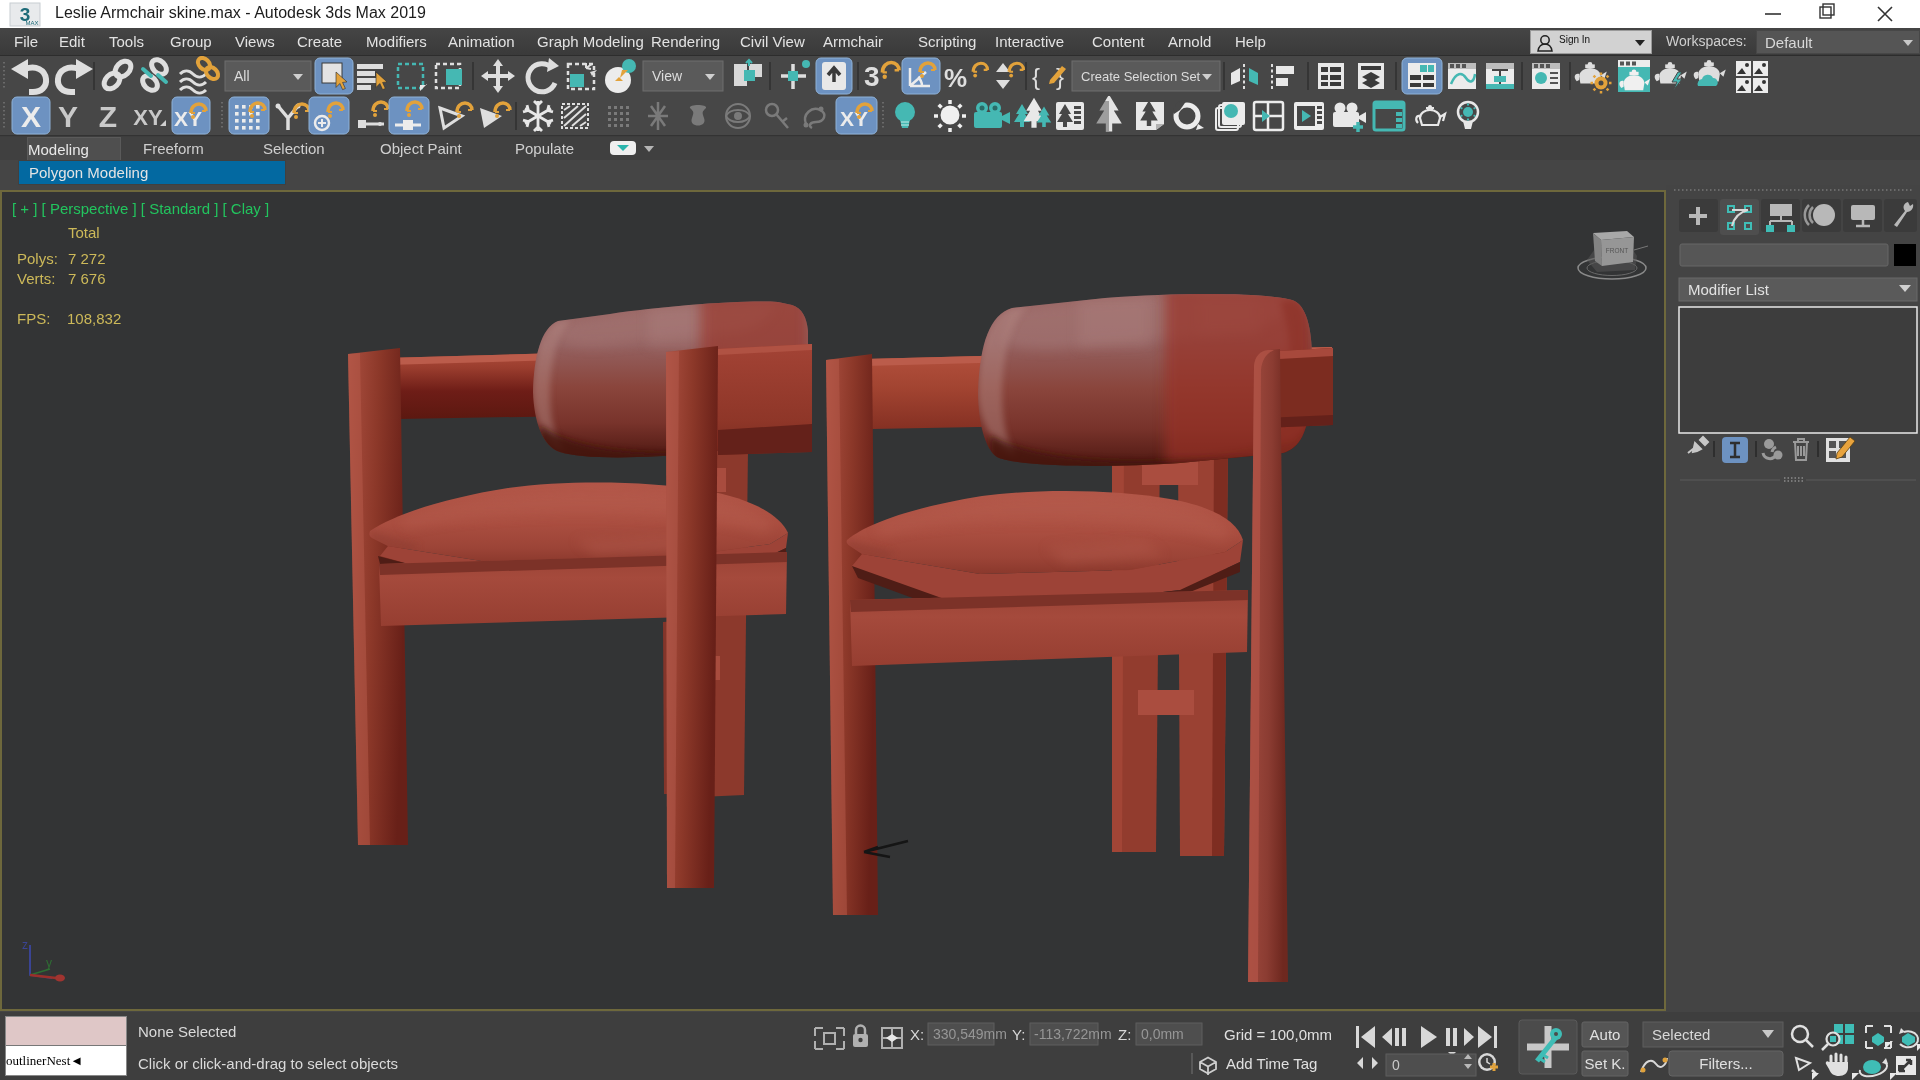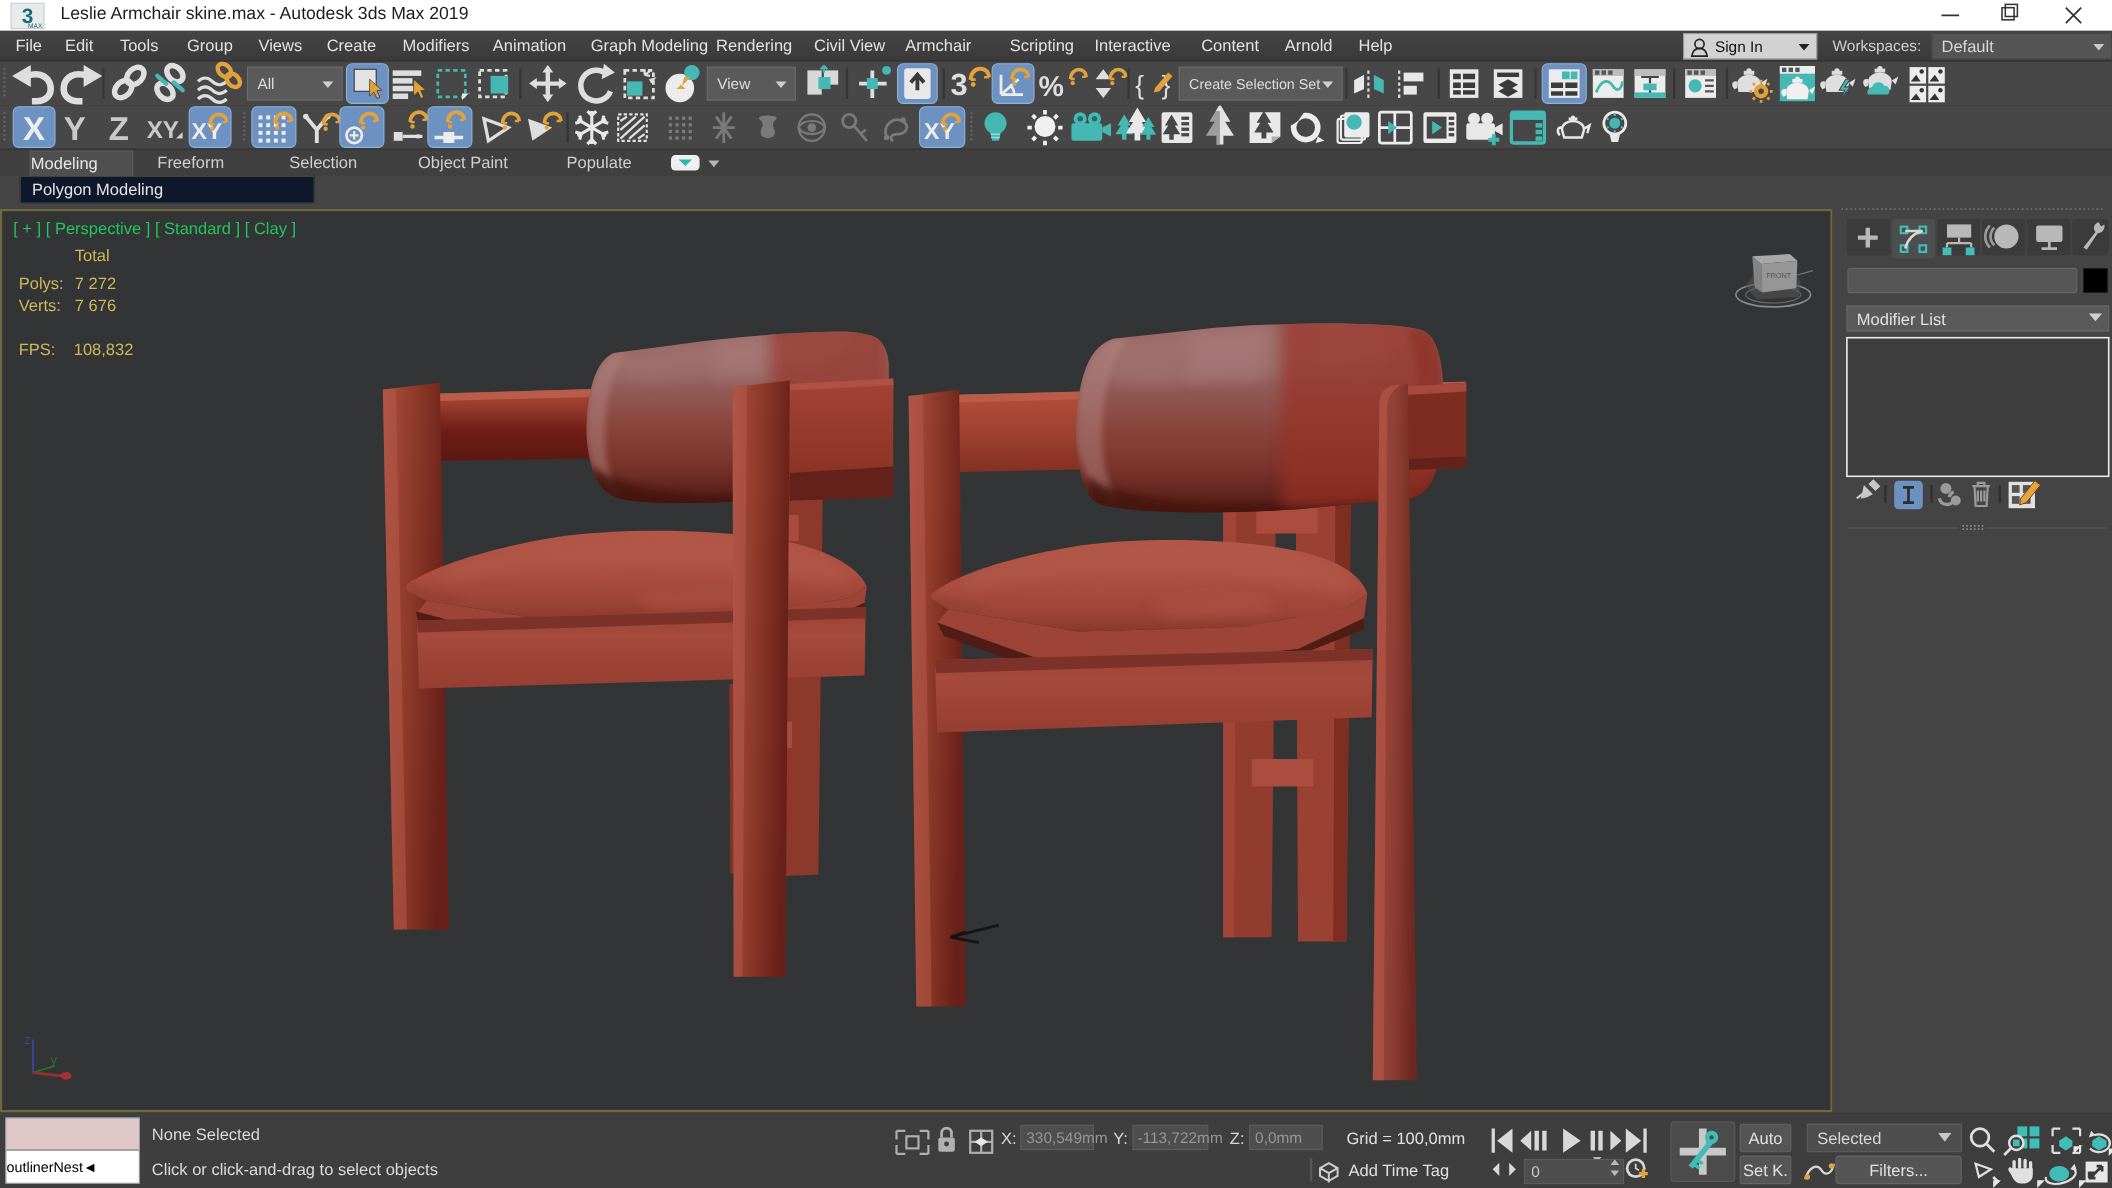--- a/index.html
+++ b/index.html
@@ -7,30 +7,30 @@
 #titlebar{position:absolute;left:0;top:0;width:1920px;height:28px;background:#ffffff;color:#111}
 #titletext{position:absolute;left:55px;top:4px;font-size:16px;color:#1c1c1c}
 #menubar{position:absolute;left:0;top:28px;width:1920px;height:28px;background:linear-gradient(#454545,#3a3a3a);border-bottom:1px solid #2d2d2d}
 .menuitem{position:absolute;top:5px;font-size:15px;color:#e2e2e2}
 #tb1{position:absolute;left:0;top:56px;width:1920px;height:40px;background:#474747}
 #tb2{position:absolute;left:0;top:96px;width:1920px;height:40px;background:#474747;border-bottom:1px solid #333}
 #ribbontabs{position:absolute;left:0;top:137px;width:1920px;height:23px;background:#404040}
 .rtab{position:absolute;top:0;height:23px;font-size:15px;color:#cfcfcf;text-align:left;line-height:23px}
 .rtab.active{background:#4f4f4f;border:1px solid #5a5a5a;border-bottom:none;color:#e8e8e8}
 #polybar{position:absolute;left:0;top:160px;width:1920px;height:25px;background:#454545}
-#polybtn{position:absolute;left:18px;top:0px;width:268px;height:25px;background:#0f172a;border:1px solid #404040;color:#e4e4e4;font-size:15px;line-height:24px;padding-left:10px}
+#polybtn{position:absolute;left:18px;top:0px;width:268px;height:25px;background:#0369a1;border:1px solid #404040;color:#e4e4e4;font-size:15px;line-height:24px;padding-left:10px}
 #mainarea{position:absolute;left:0;top:185px;width:1920px;height:827px;background:#454545}
 #viewport{position:absolute;left:0;top:5px;width:1666px;height:821px;background:#333435;border:2px solid #6e683c}
 #vplabel{position:absolute;left:10px;top:8px;font-size:15px;color:#22c55e}
 .stat{position:absolute;font-size:15px;color:#cdb959}
 #rightpanel{position:absolute;left:1666px;top:0px;width:254px;height:827px;background:#444444}
 #statusbar{position:absolute;left:0;top:1012px;width:1920px;height:68px;background:#3e3e3e}
 #mels{position:absolute;left:5px;top:4px;width:122px;height:60px;border:1px solid #888;background:#fff}
 #melstop{position:absolute;left:0;top:0;width:120px;height:29px;background:#dfc7c7;border-bottom:1px solid #777}
-#melsbot{position:absolute;left:0;top:30px;width:120px;height:28px;background:#fff;color:#000;font-family:Liberation Sans, sans-serif;font-size:13px;line-height:28px}
+#melsbot{position:absolute;left:0;top:30px;width:120px;height:28px;background:#fff;color:#000;font-family:Liberation Serif, serif;font-size:13px;line-height:28px}
 .sbtext{position:absolute;font-size:15px;color:#dadada}
 </style>
 </head>
 <body>
 <div id="titlebar">
   <svg width="46" height="28" style="position:absolute;left:8px;top:1px">
     <rect x="2" y="2" width="30" height="23" fill="#e8eaec"></rect>
     <rect x="2" y="2" width="30" height="23" fill="none" stroke="#c8cdd2" stroke-width="1"></rect>
     <text x="17" y="20" font-family="Liberation Sans" font-size="19" font-weight="bold" fill="#1d6b78" text-anchor="middle">3</text>
     <text x="24" y="24" font-family="Liberation Sans" font-size="6" fill="#1d6b78" text-anchor="middle">MAX</text>
@@ -59,21 +59,21 @@
   <div class="menuitem" style="left:918px">Scripting</div>
   <div class="menuitem" style="left:995px">Interactive</div>
   <div class="menuitem" style="left:1092px">Content</div>
   <div class="menuitem" style="left:1168px">Arnold</div>
   <div class="menuitem" style="left:1235px">Help</div>
   <div style="position:absolute;left:1530px;top:2px;width:122px;height:24px;background:#d2d2d2;border:1px solid #9a9a9a">
     <svg width="20" height="20" style="position:absolute;left:4px;top:2px">
       <circle cx="10" cy="7" r="4.2" fill="none" stroke="#222" stroke-width="1.5"></circle>
       <path d="M3,18 C4,12 7,11 10,11 C13,11 16,12 17,18 Z" fill="none" stroke="#222" stroke-width="1.5"></path>
     </svg>
-    <span style="position:absolute;left:28px;top:3px;font-size:14px;color:#111">Sign In</span>
+    <span style="position:absolute;left:28px;top:3px;font-size:10px;color:#111">Sign In</span>
     <svg width="12" height="8" style="position:absolute;left:104px;top:9px">
         <path d="M0,0 L10,0 L5,6 Z" fill="#222"></path>
       </svg>
   </div>
   <div style="position:absolute;left:1666px;top:5px;font-size:14px;color:#cfcfcf">Workspaces:</div>
   <div style="position:absolute;left:1756px;top:2px;width:164px;height:24px;background:#555555;border:1px solid #474747">
     <span style="position:absolute;left:8px;top:3px;font-size:15px;color:#d8d8d8">Default</span>
     <svg width="12" height="8" style="position:absolute;left:146px;top:9px">
         <path d="M0,0 L10,0 L5,6 Z" fill="#c8c8c8"></path>
       </svg>

